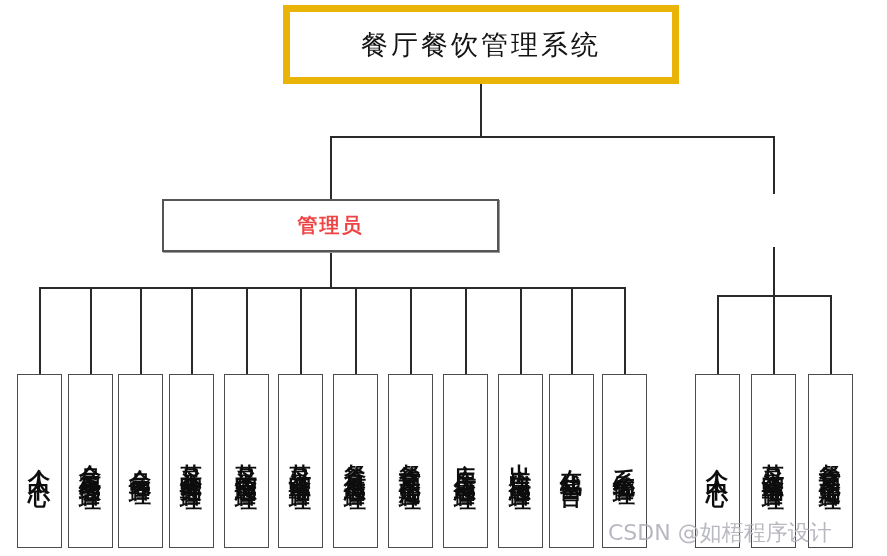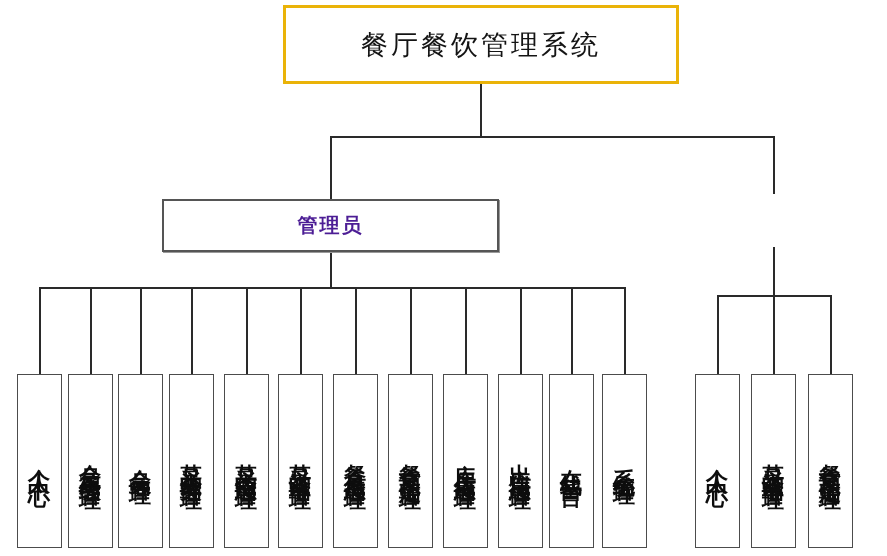--- a/index.html
+++ b/index.html
@@ -20,37 +20,37 @@
     background: #ffffff;
     border: 2px solid #4c4c4c;
     box-sizing: border-box;
     display: flex;
     align-items: center;
     justify-content: center;
     z-index: 2;
   }
   .box.root {
     left: 283px; top: 5px; width: 396px; height: 79px;
-    border: 3px solid #eab308;
+    border: 7px solid #eab308;
   }
   .root-label {
     font-size: 27px;
     letter-spacing: 3px;
     color: #141414;
   }
   .box.lvl2 {
     border: 2px solid #555555;
     box-shadow: 1px 1px 0 #9a9a9a;
   }
   .lvl2-label {
     font-family: "DejaVu Sans", "Liberation Sans", sans-serif;
     font-weight: bold;
     font-size: 20px;
     letter-spacing: 2px;
-    color: #4c1d95;
+    color: #ef4444;
   }
   .box.admin { left: 162px; top: 199px; width: 337px; height: 53px; }
   .box.member { left: 715px; top: 194px; width: 118px; height: 53px; }
   .box.leaf {
     top: 374px; width: 45px; height: 174px;
     border: 1.5px solid #4c4c4c;
   }
   .leaf-label {
     writing-mode: vertical-rl;
     text-orientation: upright;
@@ -158,14 +158,15 @@
   <div class="box leaf" style="left:695px;">
       <span class="leaf-label">个人中心</span>
     </div>
   <div class="box leaf" style="left:751px;">
       <span class="leaf-label">菜品订单管理</span>
     </div>
   <div class="box leaf" style="left:808px;">
       <span class="leaf-label">餐桌预定管理</span>
     </div>
 
+  <div class="watermark">CSDN @如梧程序设计</div>
 
 </div>
 
 </body></html>

